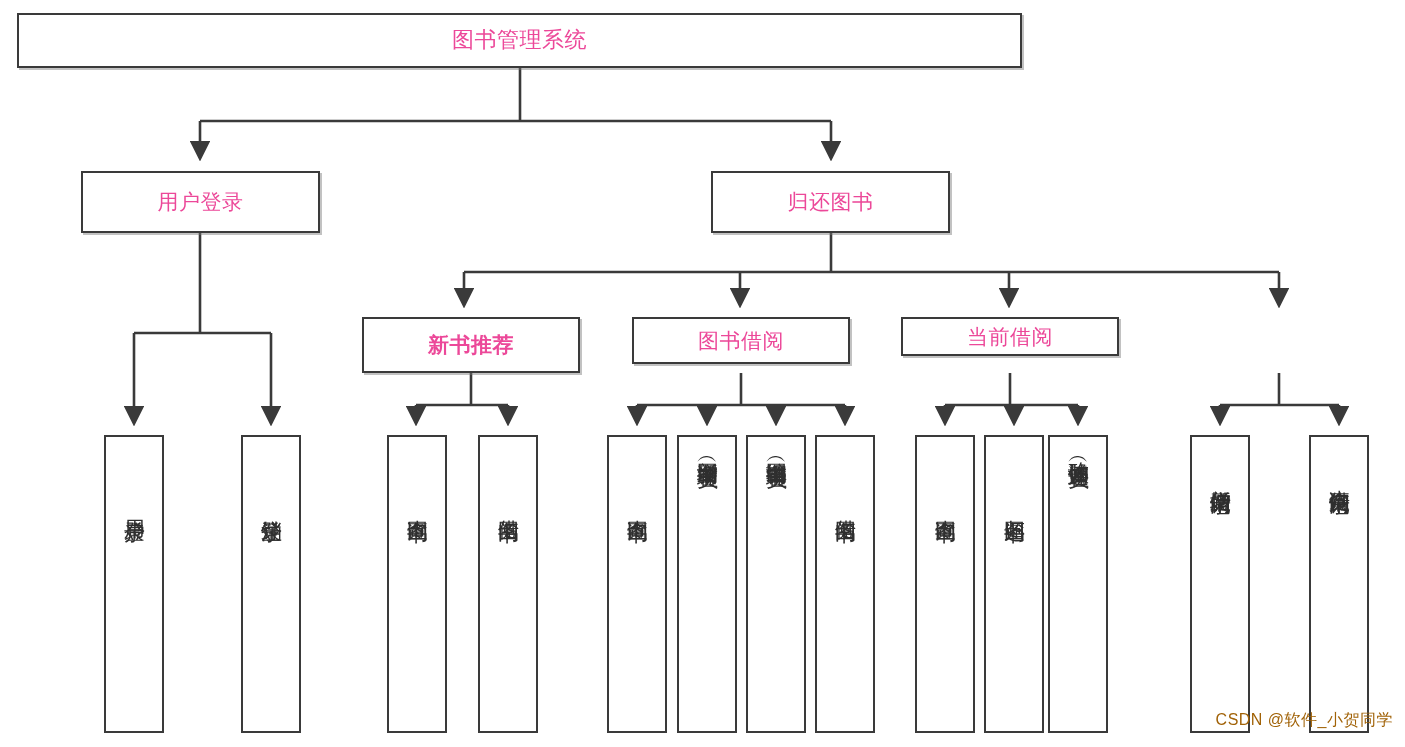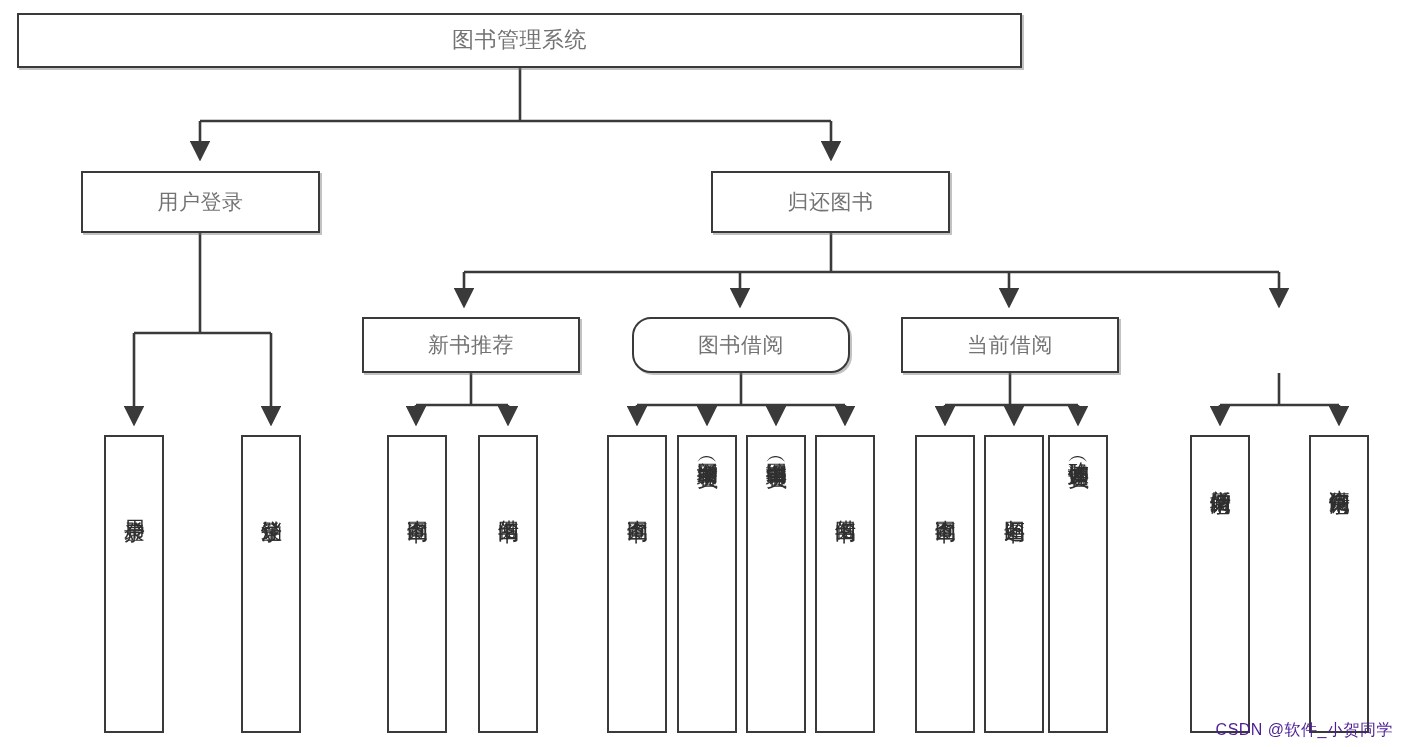--- a/index.html
+++ b/index.html
@@ -37,21 +37,21 @@
     color: #2b2b2b;
   }
   .node-box.shadowed {
     box-shadow: 2px 2px 0 rgba(120,120,120,0.45);
   }
   .node-label-h {
     font-size: 21px;
     line-height: 1.2;
     letter-spacing: 0.5px;
     white-space: nowrap;
-    color: #737373;
+    color: #ec4899;
   }
   .node-box.root .node-label-h { font-size: 22px; }
   .leaf-box {
     position: absolute;
     box-sizing: border-box;
     border: 2px solid #3a3a3a;
     background: #ffffff;
     display: flex;
     align-items: flex-start;
     justify-content: center;
@@ -62,23 +62,23 @@
     text-orientation: upright;
     font-size: 21px;
     line-height: 1.28;
     letter-spacing: 1px;
     color: #2f2f2f;
     white-space: nowrap;
   }
   .watermark {
     position: absolute;
     right: 12px;
-    bottom: 6px;
+    bottom: 16px;
     font-size: 16px;
-    color: #4c1d95;
+    color: #a16207;
     letter-spacing: 0.5px;
     white-space: nowrap;
     pointer-events: none;
   }
 </style>
 </head>
 <body>
 
 <div id="diagram-root">
 
@@ -139,27 +139,27 @@
     <span class="node-label-h">图书管理系统</span>
   </div>
 
   <div class="node-box shadowed" style="left:81px; top:171px; width:239px; height:62px;">
     <span class="node-label-h">用户登录</span>
   </div>
   <div class="node-box shadowed" style="left:711px; top:171px; width:239px; height:62px;">
     <span class="node-label-h">归还图书</span>
   </div>
 
-  <div class="node-box shadowed" style="left:362px; top:317px; width:218px; height:56px;">
+  <div class="node-box shadowed" style="left:362px; top:317px; width:218px; height:56px;font-weight:bold;">
     <span class="node-label-h">新书推荐</span>
   </div>
-  <div class="node-box shadowed" style="left:632px; top:317px; width:218px; height:56px;border-radius:19px;">
+  <div class="node-box shadowed" style="left:632px; top:317px; width:218px; height:47px;">
     <span class="node-label-h">图书借阅</span>
   </div>
-  <div class="node-box shadowed" style="left:901px; top:317px; width:218px; height:56px;justify-content:center;">
+  <div class="node-box shadowed" style="left:901px; top:317px; width:218px; height:39px;justify-content:center;">
     <span class="node-label-h">当前借阅</span>
   </div>
 
   <div class="leaf-box" style="left:104px; top:435px; width:60px; height:298px;">
     <span class="node-label-v" style="margin-top:66px;">用户登录</span>
   </div>
   <div class="leaf-box" style="left:241px; top:435px; width:60px; height:298px;">
     <span class="node-label-v" style="margin-top:66px;">注销登录</span>
   </div>
 

